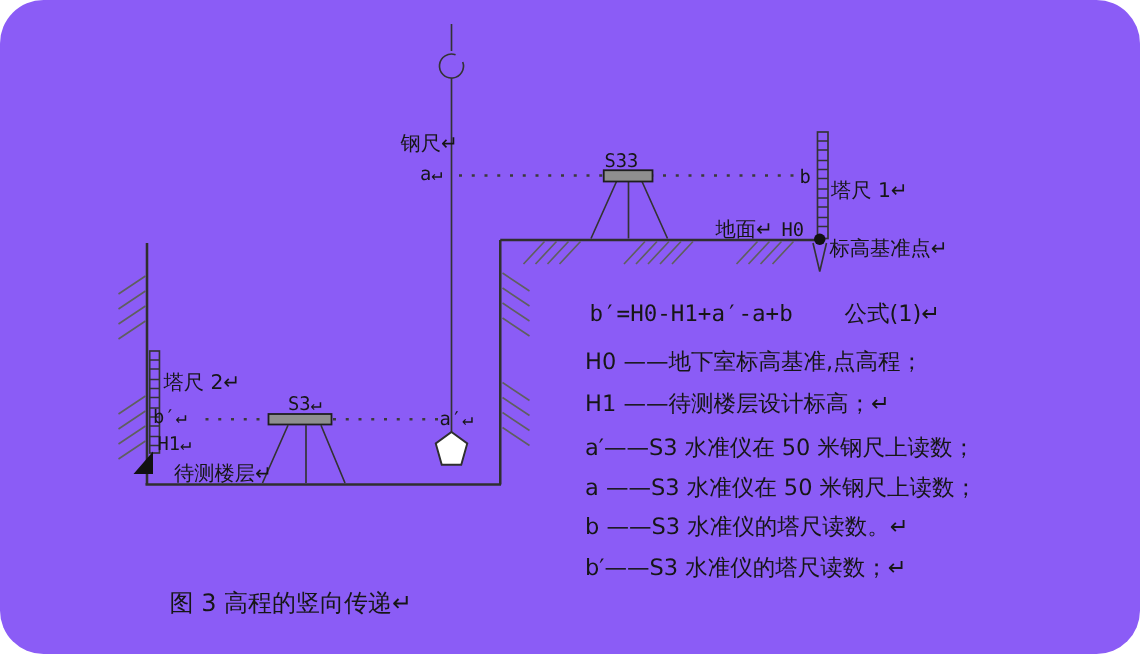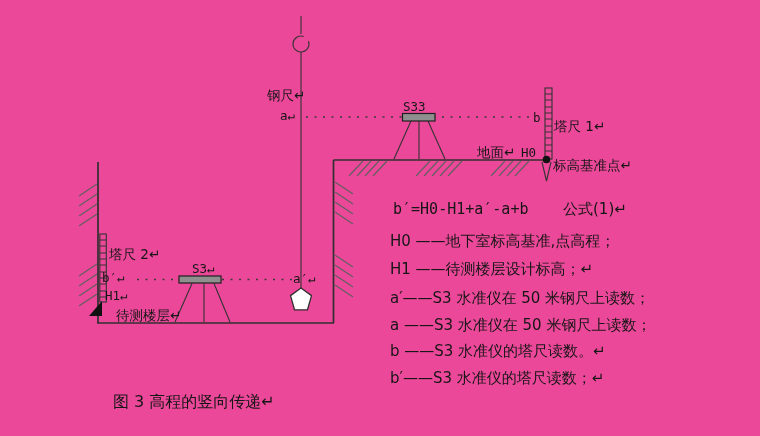--- a/index.html
+++ b/index.html
@@ -1,17 +1,17 @@
 <!DOCTYPE html>
 <html><head>
 <meta charset="utf-8">
 <style>
   html,body{margin:0;padding:0;background:#ffffff;}
-  .page{position:relative;width:760px;height:436px;background:#ec4899;overflow:hidden;
-        font-family:"DejaVu Sans","Liberation Sans",sans-serif;}
+  .page{position:relative;width:760px;height:436px;background:#8b5cf6;overflow:hidden;
+        font-family:"DejaVu Sans","Liberation Sans",sans-serif;border-radius:29px;}
   svg{position:absolute;left:0;top:0;}
   
   .struct{stroke:#2f2f2f;stroke-width:1.7;fill:none;}
   .thin{stroke:#333333;stroke-width:1.1;fill:none;}
   .hatch{stroke:#5f5f5f;stroke-width:1.1;fill:none;}
   .sight{stroke:#3a3a3a;stroke-width:1.7;fill:none;stroke-dasharray:2 6.5;}
   .solidfill{fill:#111111;stroke:none;}
   .bob{fill:#ffffff;stroke:#2f2f2f;stroke-width:1.3;}
   .bar{fill:#8f8f8f;stroke:#1e1e1e;stroke-width:1.2;}
   

